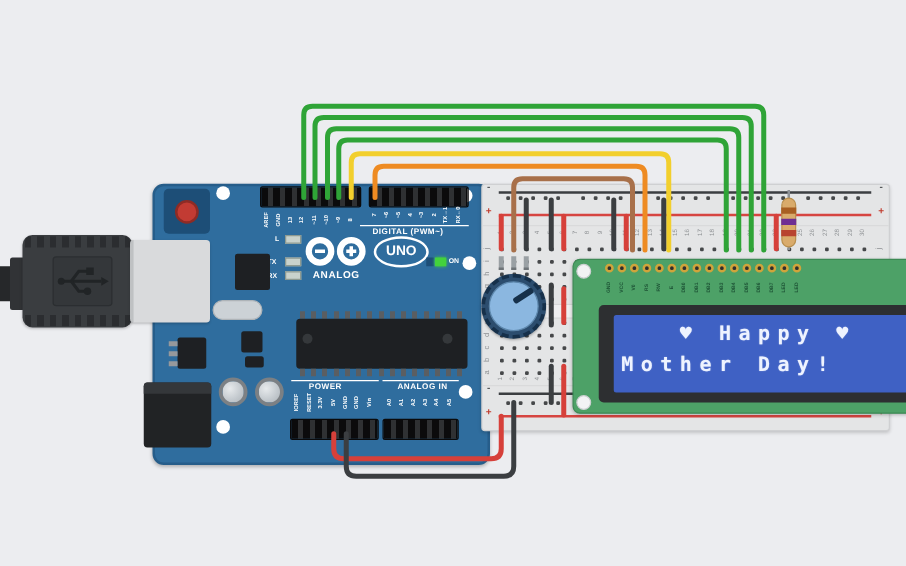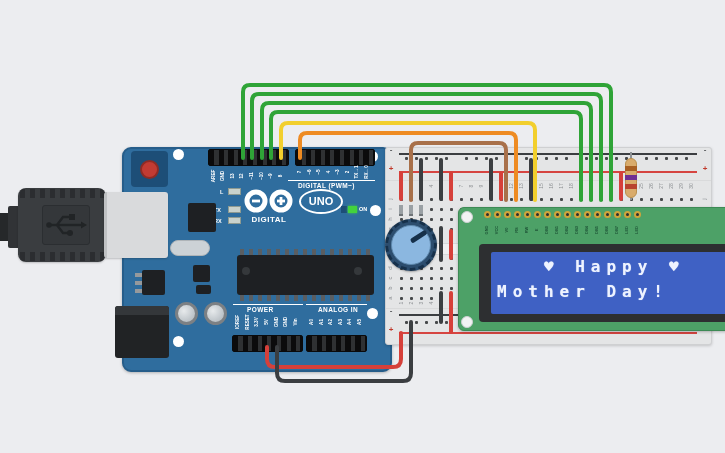--- a/index.html
+++ b/index.html
@@ -108,21 +108,21 @@
 
   <div class="abs" style="left:243px;top:188px;z-index:2;">
     <svg width="52" height="27" viewBox="0 0 52 27">
       <circle cx="13" cy="13" r="9" fill="none" stroke="#fff" stroke-width="5"></circle>
       <circle cx="38" cy="13" r="9" fill="none" stroke="#fff" stroke-width="5"></circle>
       <rect x="9" y="11.6" width="8" height="2.8" fill="#fff"></rect>
       <rect x="34" y="11.6" width="8" height="2.8" fill="#fff"></rect>
       <rect x="36.6" y="9" width="2.8" height="8" fill="#fff"></rect>
     </svg>
   </div>
-  <div class="abs" style="left:241px;top:216px;width:56px;text-align:center;color:#fff;font-weight:bold;font-size:8px;letter-spacing:.5px;z-index:2;">DIGITAL</div>
+  <div class="abs" style="left:241px;top:216px;width:56px;text-align:center;color:#fff;font-weight:bold;font-size:8px;letter-spacing:.5px;z-index:2;">ANALOG</div>
   <div class="abs uno-oval">UNO</div>
   <div class="abs" style="left:341px;top:206px;width:6px;height:7px;background:#1d4e77;z-index:2;"></div>
   <div class="abs" style="left:348px;top:206px;width:9px;height:7px;background:#43d23c;z-index:2;box-shadow:0 0 3px #43d23c;"></div>
   <div class="abs led-lbl" style="left:359px;top:207px;">ON</div>
 
   <div class="abs ic" style="left:188px;top:203px;width:28px;height:29px;"></div>
   <div class="abs" style="left:170px;top:240px;width:40px;height:16px;background:#ccd2d6;border:1px solid #aeb4b8;border-radius:8px;z-index:2;"></div>
   <div class="abs ic" style="left:193px;top:265px;width:17px;height:17px;"></div>
   <div class="abs ic" style="left:196px;top:285px;width:15px;height:9px;"></div>
   <div class="abs ic" style="left:142px;top:270px;width:23px;height:25px;"></div>

